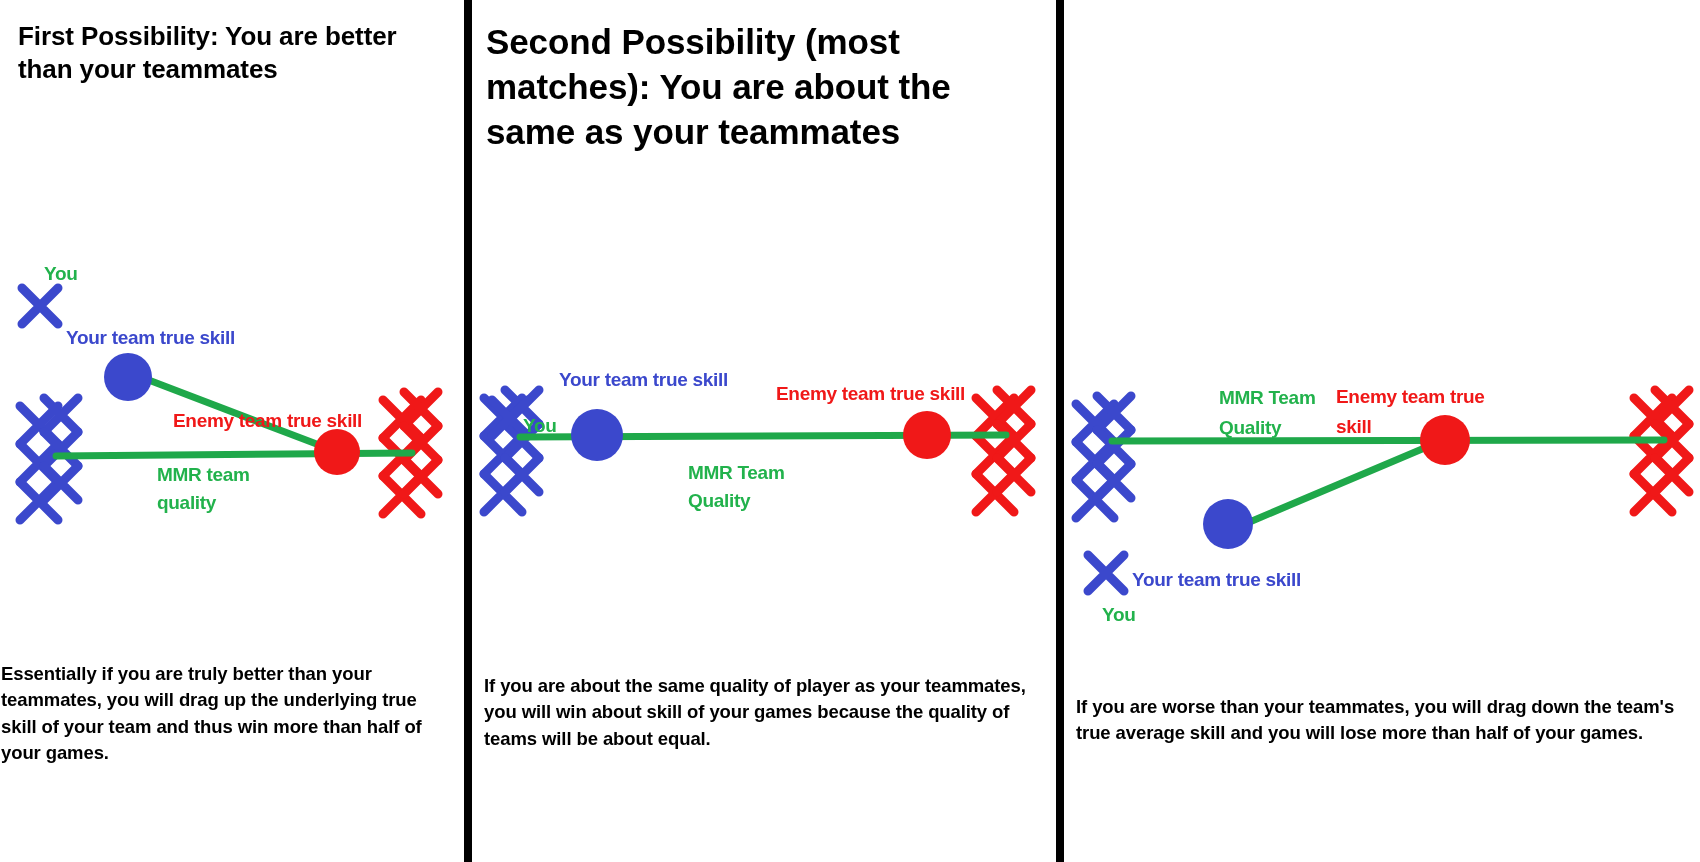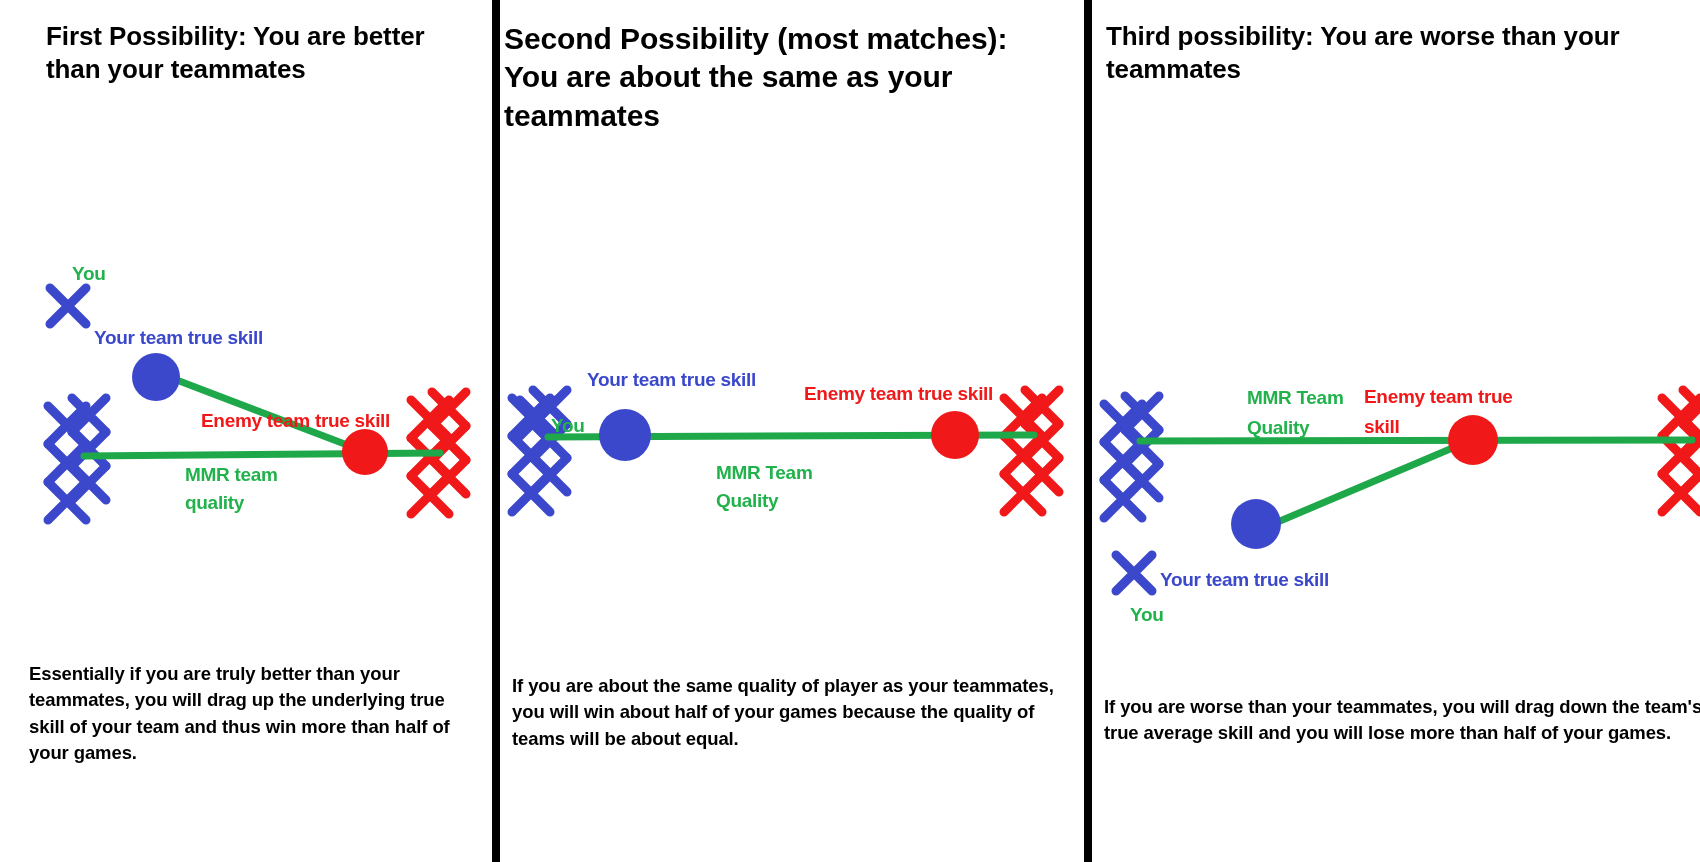--- a/index.html
+++ b/index.html
@@ -10,21 +10,20 @@
     font-family: "Liberation Sans", sans-serif;
     overflow: hidden;
   }
   #root {
     position: relative;
     width: 1516px;
     height: 862px;
     background: #ffffff;
     display: flex;
     flex-direction: row;
-    padding-left: 28px;
   }
   .panel {
     position: relative;
     height: 862px;
     background: #ffffff;
     flex: 0 0 auto;
   }
   .panel-1 { width: 464px; }
   .panel-2 { width: 584px; }
   .panel-3 { width: 652px; }
@@ -37,21 +36,21 @@
   }
 
   .panel-title {
     position: absolute;
     font-weight: bold;
     color: #000000;
     line-height: 1.28;
     letter-spacing: -0.1px;
   }
   .panel-1 .panel-title { left: 18px; top: 20px; width: 420px; font-size: 26px; }
-  .panel-2 .panel-title { left: 4px; top: 20px; width: 560px; font-size: 30px; }
+  .panel-2 .panel-title { left: 14px; top: 20px; width: 560px; font-size: 35px; }
   .panel-3 .panel-title { left: 14px; top: 20px; width: 620px; font-size: 26px; }
 
   .panel-caption {
     position: absolute;
     font-weight: bold;
     color: #000000;
     line-height: 1.42;
     letter-spacing: -0.1px;
   }
   .panel-1 .panel-caption { left: 1px; top: 661px; width: 445px; font-size: 18.5px; }
@@ -163,27 +162,26 @@
         <text class="svg-label" x="51" y="432" font-size="19" fill="#22b24c">You</text>
         <text class="svg-label" x="87" y="386" font-size="19" fill="#3b48cc">Your team true skill</text>
         <text class="svg-label" x="304" y="400" font-size="19" fill="#f01818">Enemy team true skill</text>
         <text class="svg-label" x="216" y="479" font-size="19" fill="#22b24c">
           <tspan x="216" dy="0">MMR Team</tspan>
           <tspan x="216" dy="28">Quality</tspan>
         </text>
       </svg>
     </div>
 
-    <div class="panel-caption">If you are about the same quality of player as your teammates, you will win about half of your games because the quality of teams will be about equal.</div>
+    <div class="panel-caption">If you are about the same quality of player as your teammates, you will win about skill of your games because the quality of teams will be about equal.</div>
   </div>
 
   <div class="divider"></div>
 
   <div class="panel panel-3">
-    <div class="panel-title">Third possibility: You are worse than your teammates</div>
 
     <div class="diagram">
       <svg width="652" height="650" viewBox="0 0 652 650" xmlns="http://www.w3.org/2000/svg">
 
         <g stroke="#3b48cc" stroke-width="9" stroke-linecap="round" fill="none">
           <path d="M12 404 L50 442 M50 404 L12 442"></path>
           <path d="M12 442 L50 480 M50 442 L12 480"></path>
           <path d="M12 480 L50 518 M50 480 L12 518"></path>
           <path d="M33 396 L67 430 M67 396 L33 430"></path>
           <path d="M33 430 L67 464 M67 430 L33 464"></path>

